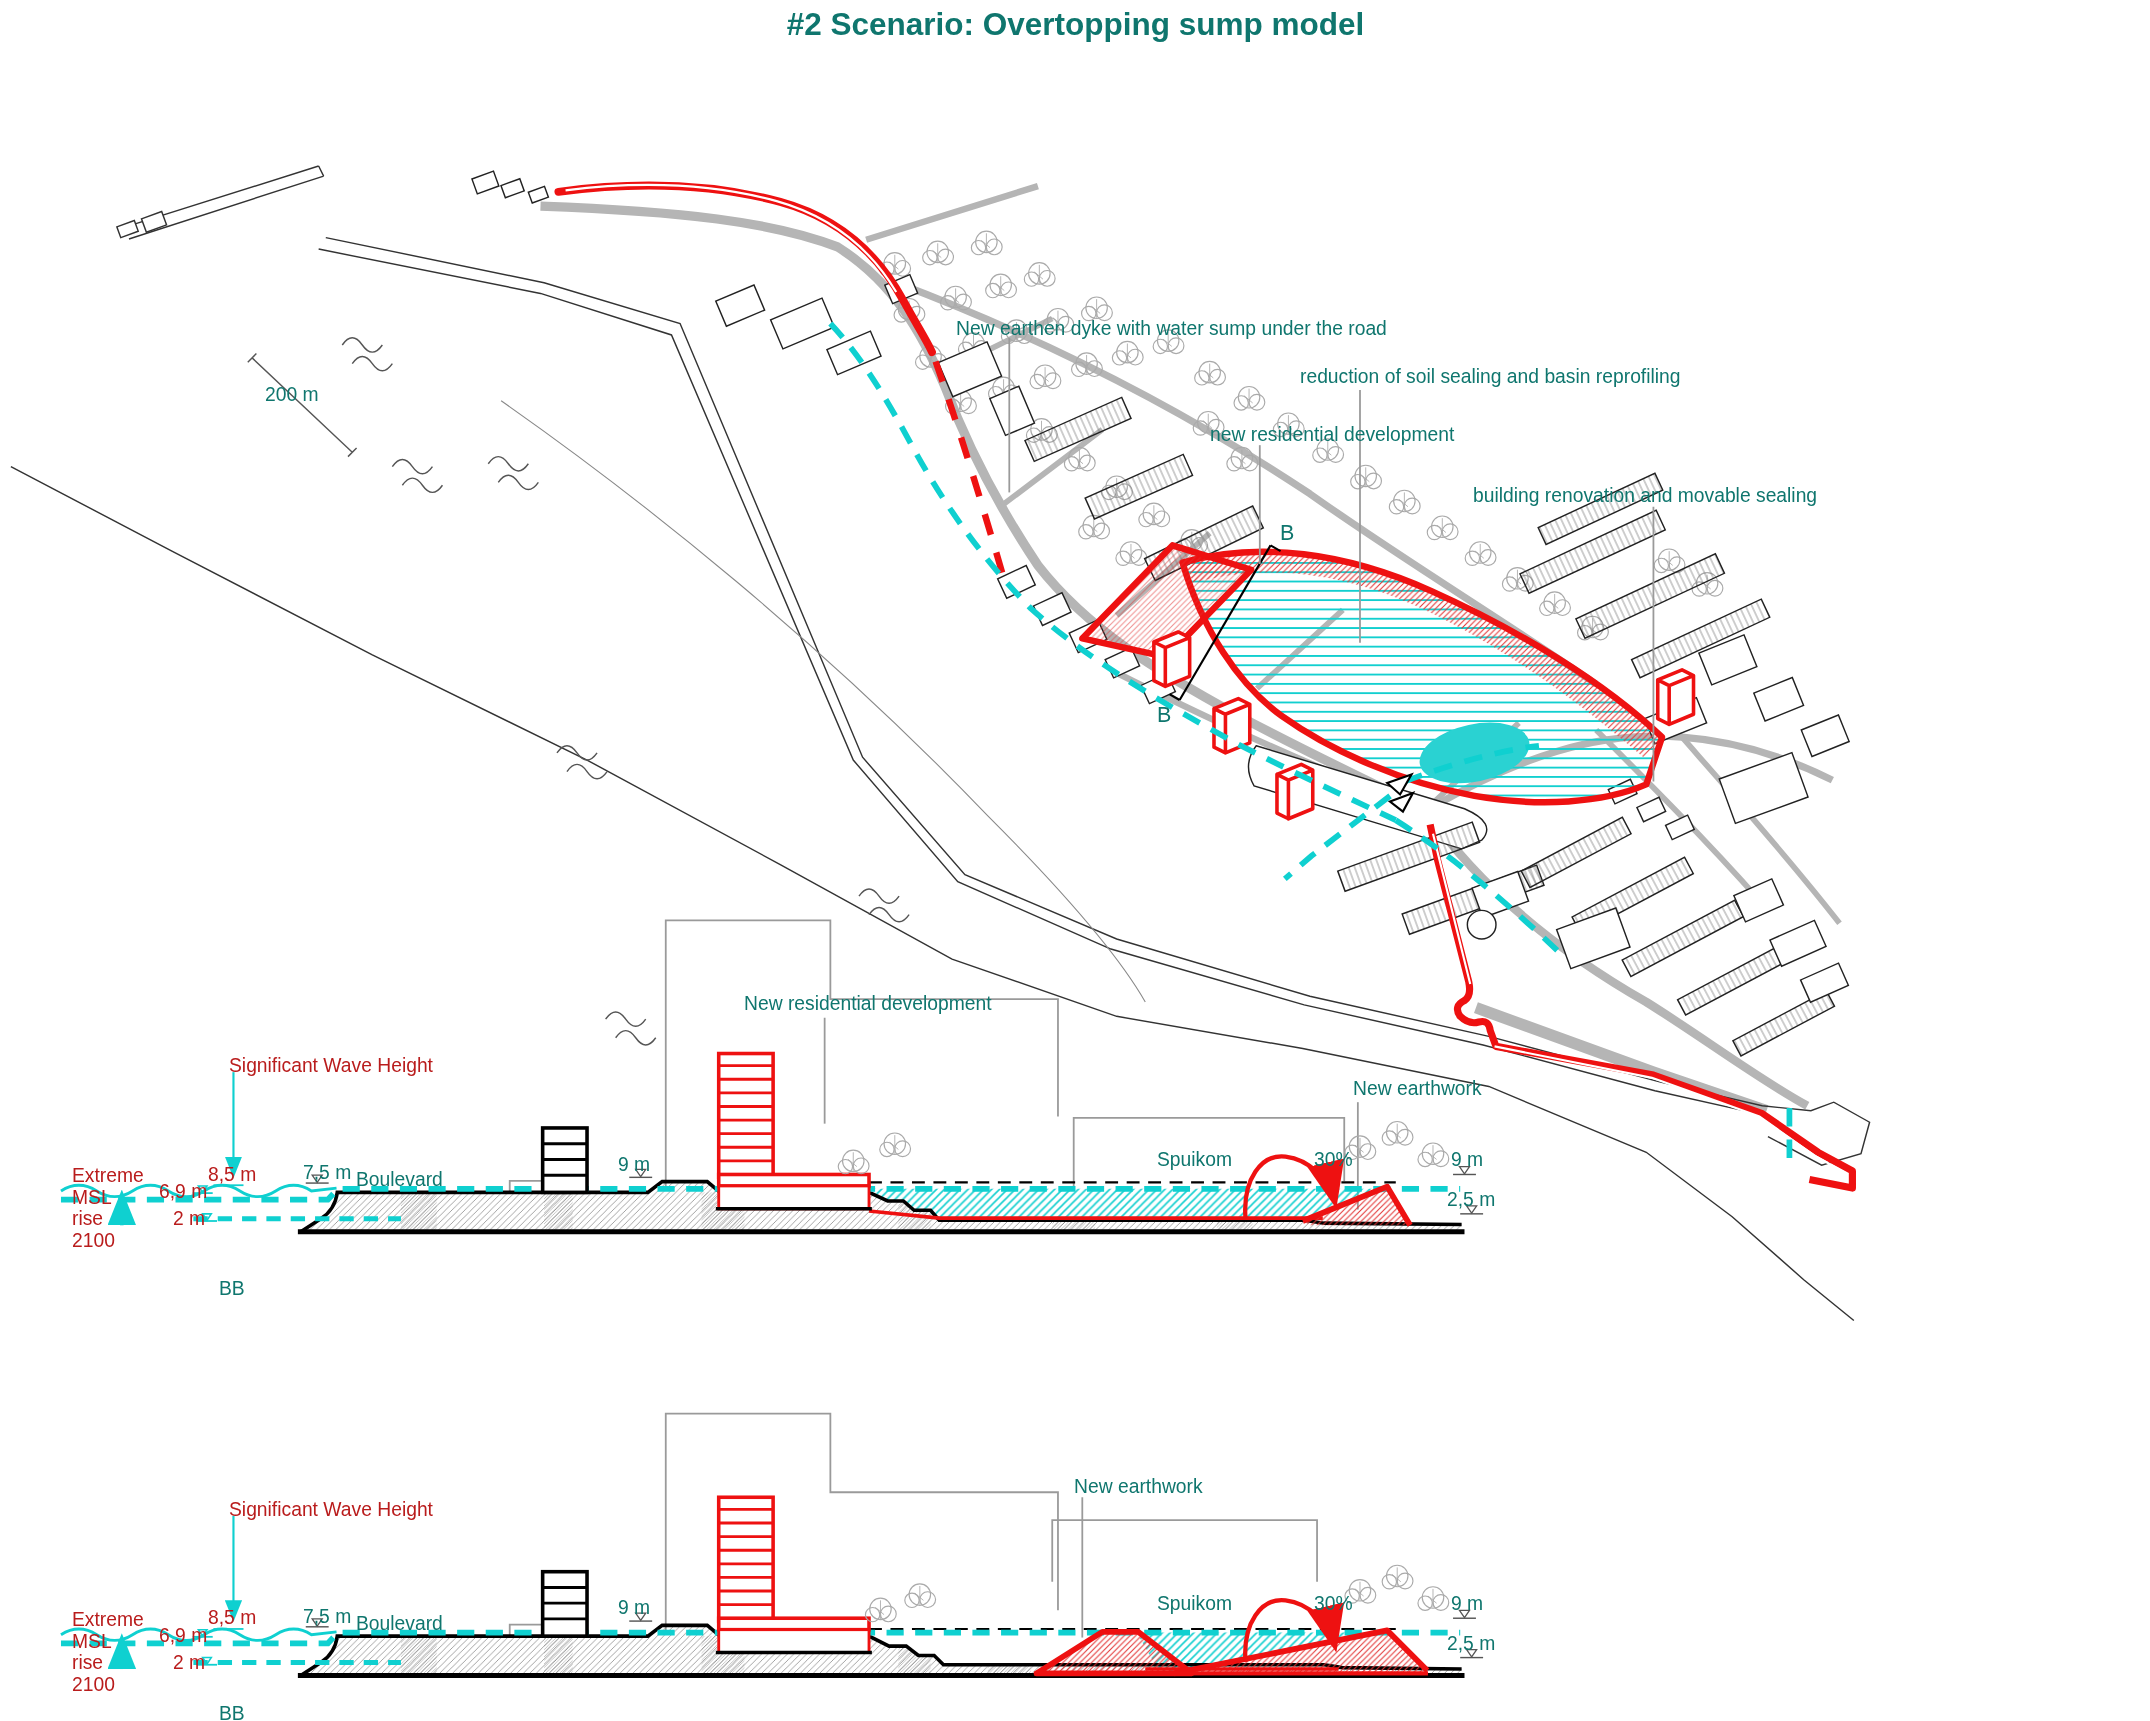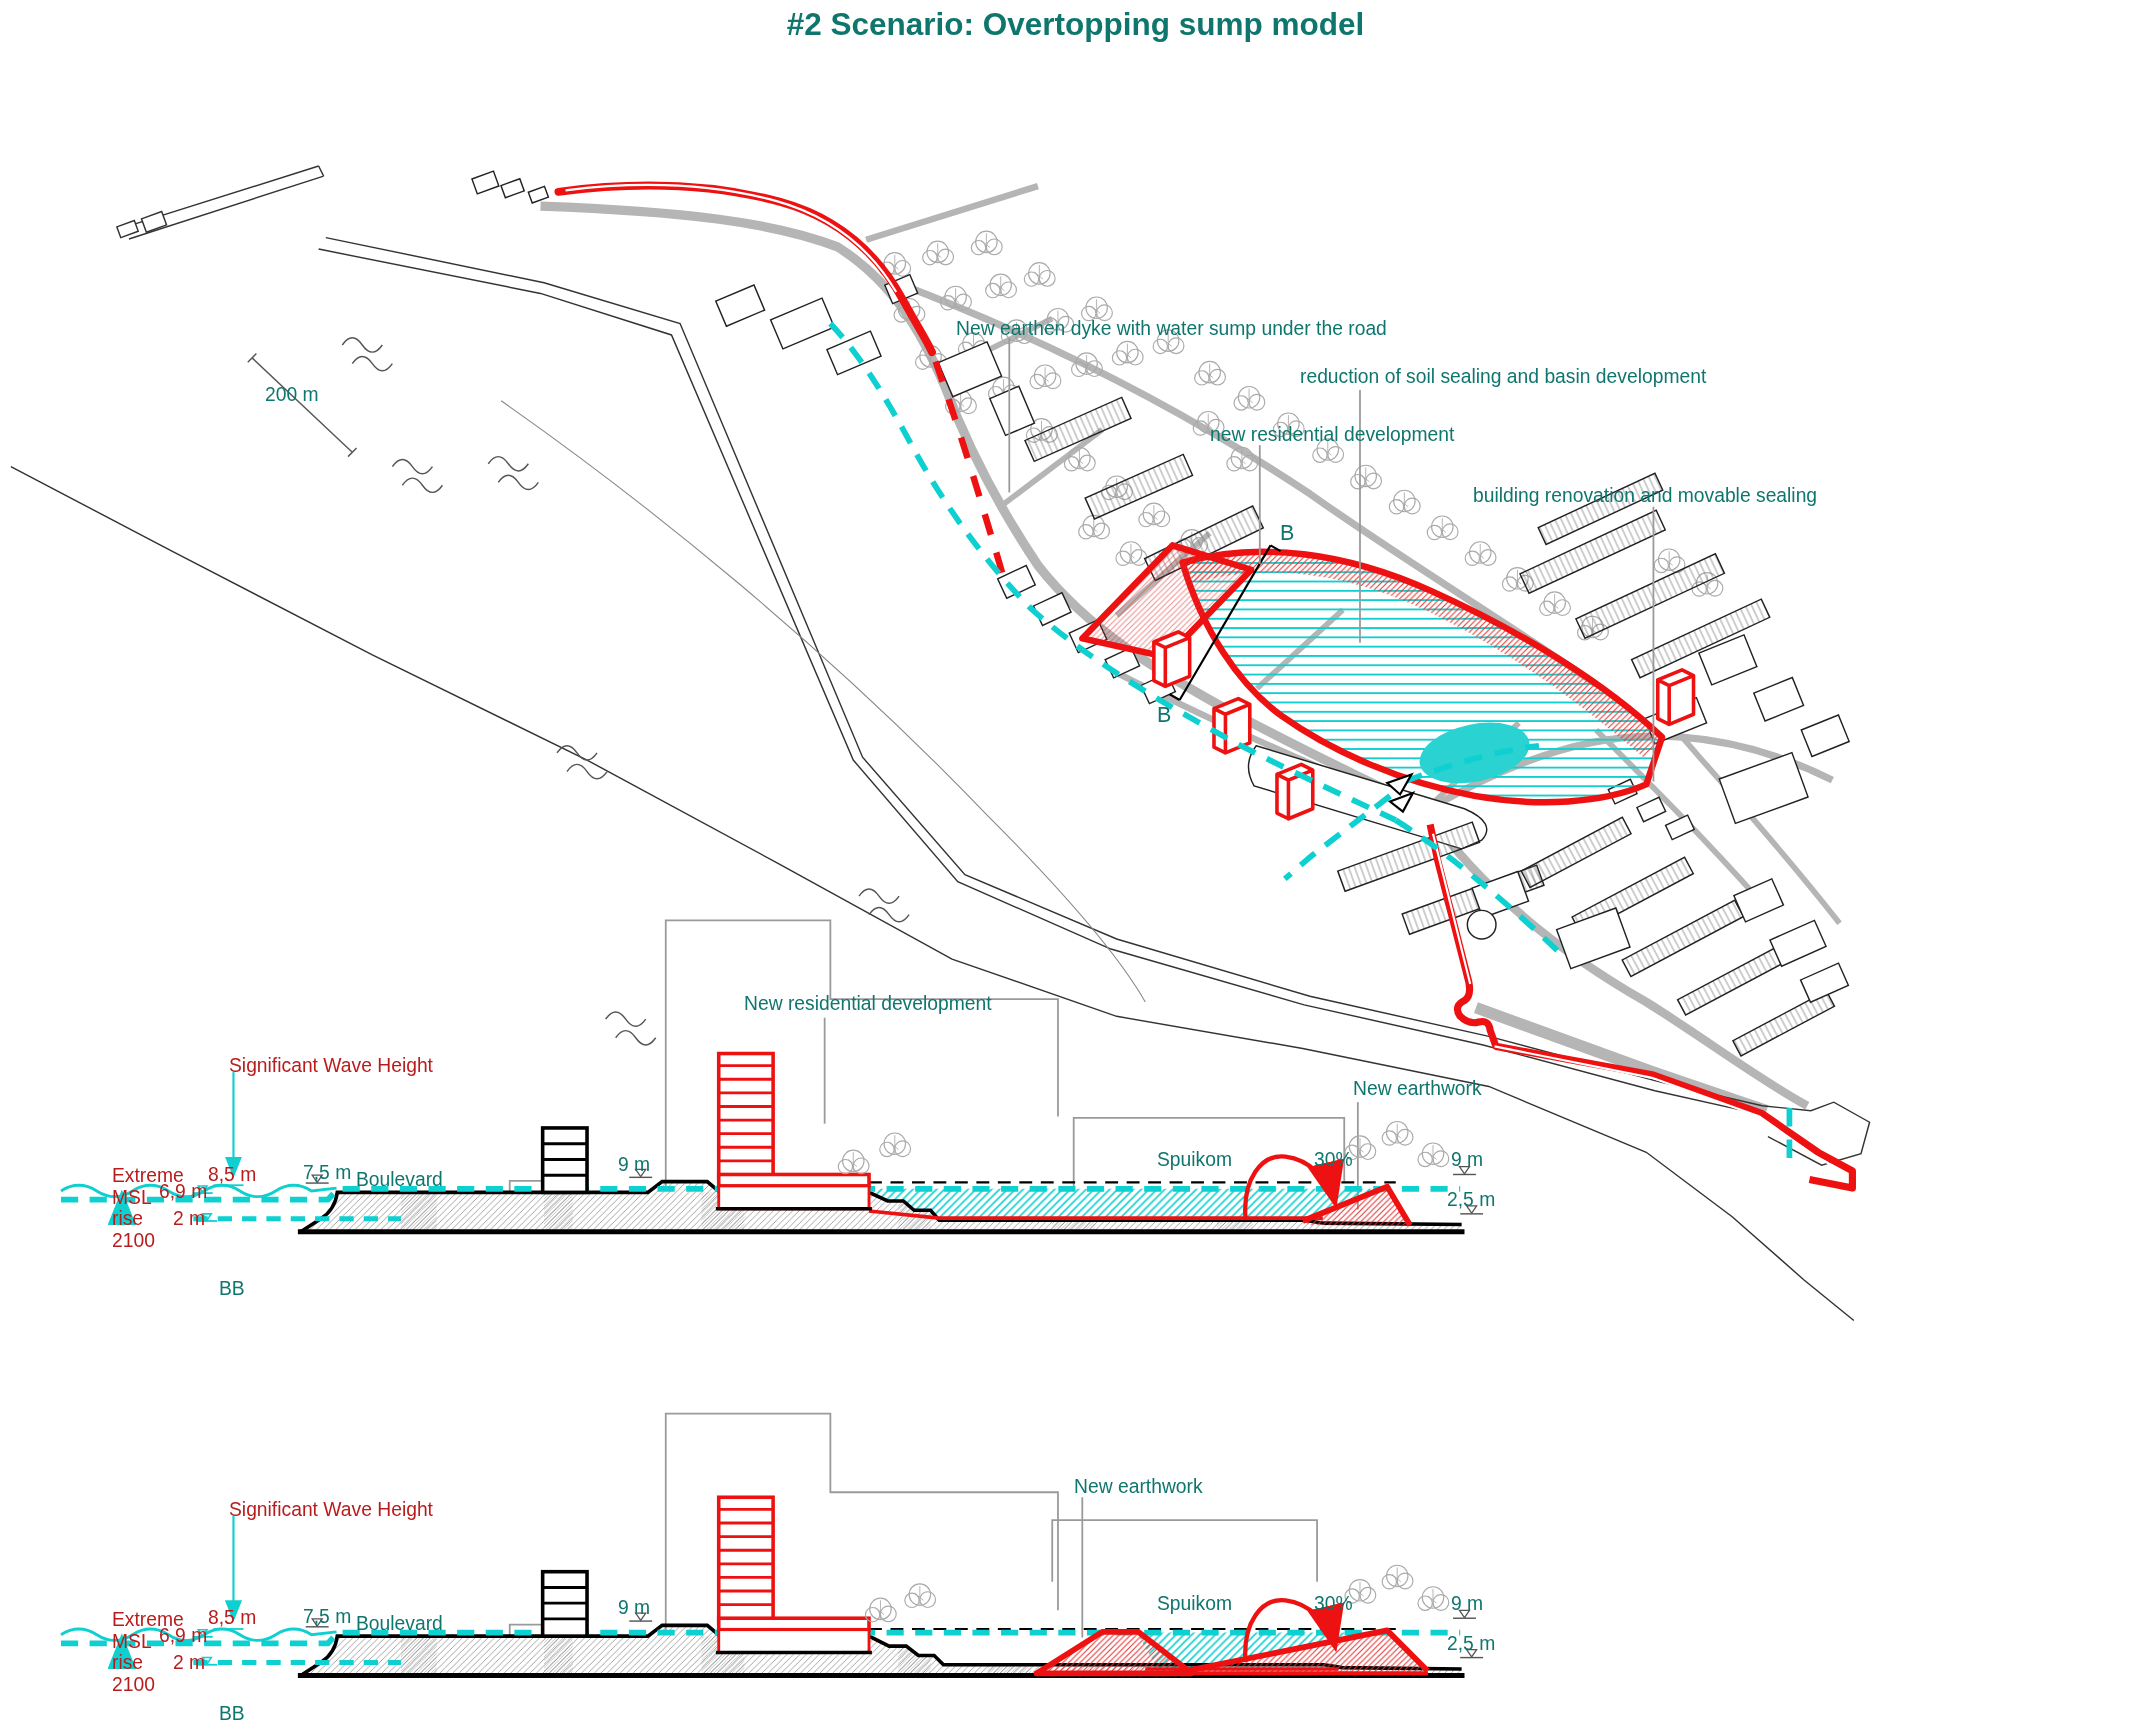--- a/index.html
+++ b/index.html
@@ -2,21 +2,21 @@
 <html style="font-size:11.5px"><head>
 <meta charset="utf-8">
 <style>
   html,body{margin:0;padding:0;background:#fff;}
   .stage{position:relative;width:2151px;height:1722px;background:#fff;overflow:hidden;
          font-family:"Liberation Sans",sans-serif;color:#000;}
   .art{position:absolute;left:0;top:0;}
   .lbl{position:absolute;font-size:19.3px;white-space:nowrap;color:#0f766e;}
   .cy{color:#b91c1c;}
   .title{font-size:31.5px;font-weight:bold;left:50%;transform:translateX(-50%);top:5.7px;}
-  .msl{white-space:pre-line;line-height:21.5px;margin-left:40px;}
+  .msl{white-space:pre-line;line-height:21.5px;}
   .bmark{font-size:21.5px;}
 </style>
 </head>
 <body>
 
 <div class="stage">
 
 <svg class="art" width="2151" height="1722" viewBox="0 0 3005 2406">
   <defs>
     <pattern id="hg" patternUnits="userSpaceOnUse" width="9" height="9">
@@ -375,21 +375,21 @@
           <use href="#lvl" x="2056" y="2316"></use>
       <use href="#lvlcy" x="283" y="2287"></use>
           <use href="#lvlcy" x="289" y="2326"></use>
     </g>
   </g>
 </svg>
 
 <div class="lbl title">#2 Scenario: Overtopping sump model</div>
 
 <div class="lbl" style="left:956px;top:318px">New earthen dyke with water sump under the road</div>
-<div class="lbl" style="left:1300px;top:366px">reduction of soil sealing and basin development</div>
+<div class="lbl" style="left:1300px;top:366px">reduction of soil sealing and basin reprofiling</div>
 <div class="lbl" style="left:1210px;top:424px">new residential development</div>
 <div class="lbl" style="left:1473px;top:485px">building renovation and movable sealing</div>
 <div class="lbl" style="left:265px;top:384px">200 m</div>
 <div class="lbl bmark" style="left:1280px;top:521px">B</div>
 <div class="lbl bmark" style="left:1157px;top:703px">B</div>
 
 <div class="lbl cy" style="left:229px;top:1055px">Significant Wave Height</div>
 <div class="lbl cy msl" style="left:72px;top:1165px">Extreme
 MSL
 rise

